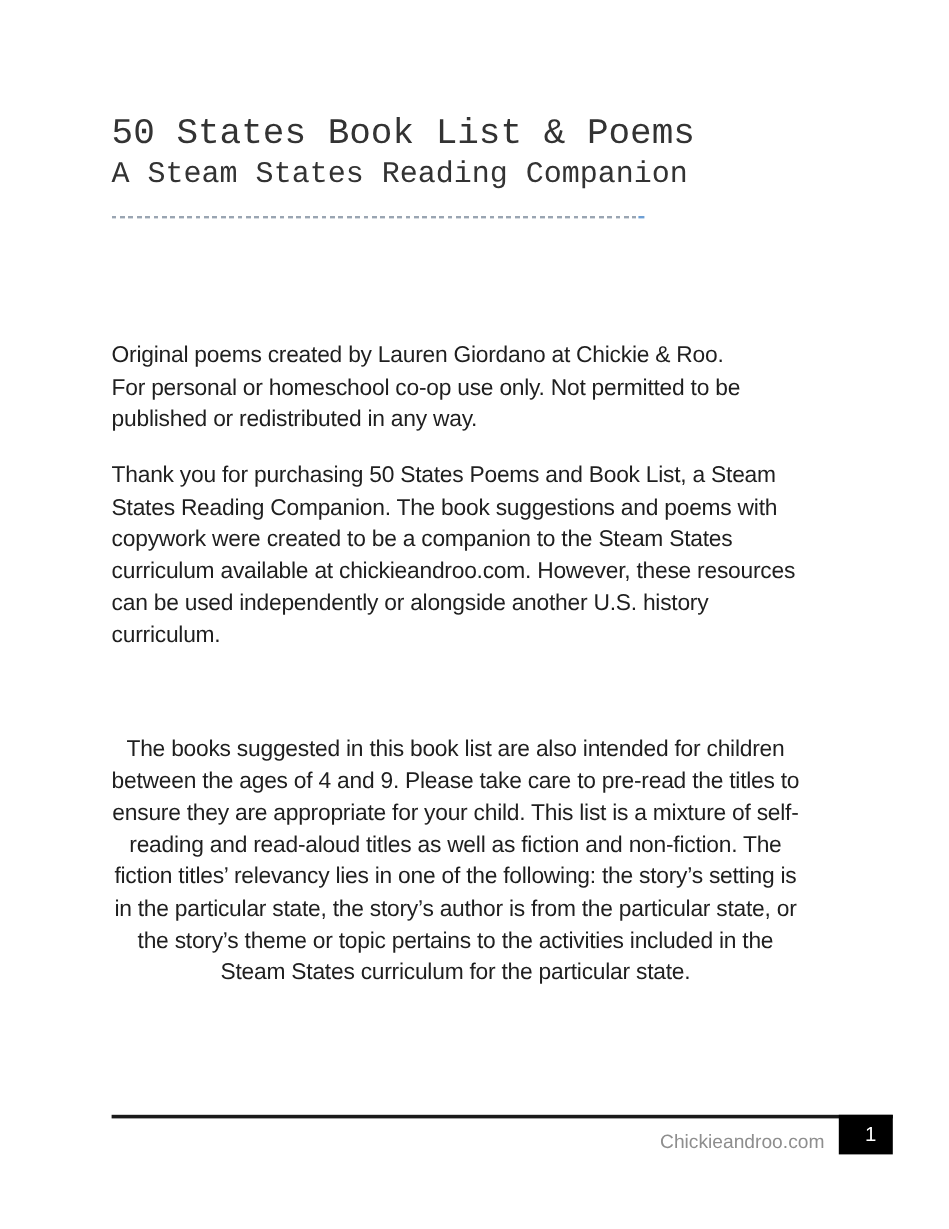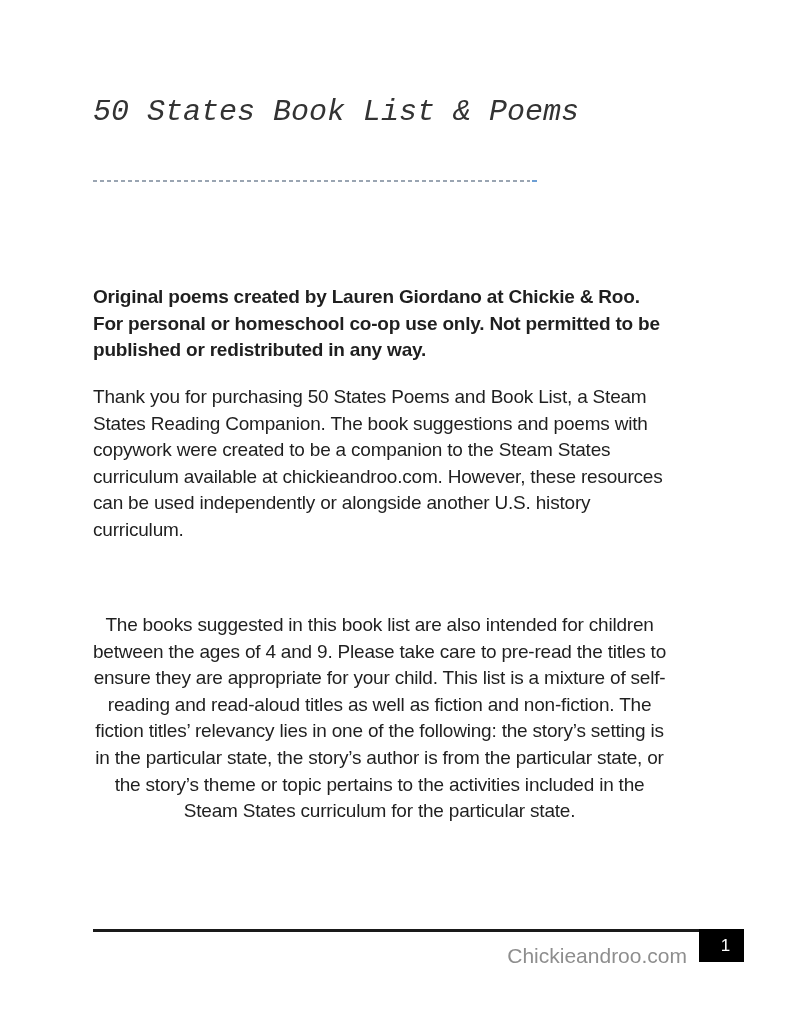--- a/index.html
+++ b/index.html
@@ -19,21 +19,20 @@
     position: absolute;
     left: 93px;
     top: 94px;
     margin: 0;
     font-family: "Liberation Mono", "DejaVu Sans Mono", monospace;
     font-size: 30px;
     font-weight: 400;
     line-height: 36px;
     color: var(--title-text, #333333);
     white-space: nowrap;
-    font-style: italic;
   }
   .doc-subtitle {
     position: absolute;
     left: 93px;
     top: 131px;
     margin: 0;
     font-family: "Liberation Mono", "DejaVu Sans Mono", monospace;
     font-size: 25px;
     font-weight: 400;
     line-height: 30px;
@@ -65,37 +64,37 @@
   .para {
     position: absolute;
     left: 93px;
     margin: 0;
     font-size: 19px;
     line-height: 26.6px;
     color: var(--body-text, #1f1f1f);
     white-space: pre-line;
     letter-spacing: -0.2px;
   }
-  .para-1 { top: 284px; font-weight: bold; }
+  .para-1 { top: 284px; }
   .para-2 { top: 384px; }
   .para-3 { top: 557px; }
   .para-4 { top: 612px; text-align: center; }
   .footer-rule {
     position: absolute;
     left: 93px;
     top: 929px;
     width: 651px;
     height: 3px;
     background: var(--footer-rule, #1a1a1a);
   }
   .footer-site {
     position: absolute;
     top: 944px;
     right: 104px;
-    font-size: 21px;
+    font-size: 16px;
     color: var(--footer-site-text, #8e8e8e);
     text-align: right;
   }
   .page-number-box {
     position: absolute;
     left: 699px;
     top: 929px;
     width: 45px;
     height: 33px;
     background: var(--page-number-bg, #000000);
@@ -109,20 +108,21 @@
     padding-left: 8px;
   }
 </style>
 </head>
 <body>
 
 <div class="page">
 
   <h1 class="doc-title">50 States Book List &amp; Poems</h1>
 
+  <h2 class="doc-subtitle">A Steam States Reading Companion</h2>
 
   <div class="dashed-rule">
     <span class="dash-accent"></span>
   </div>
 
   <p class="para para-1">Original poems created by Lauren Giordano at Chickie &amp; Roo.
 For personal or homeschool co-op use only. Not permitted to be
 published or redistributed in any way.</p>
 
   <p class="para para-2">Thank you for purchasing 50 States Poems and Book List, a Steam

